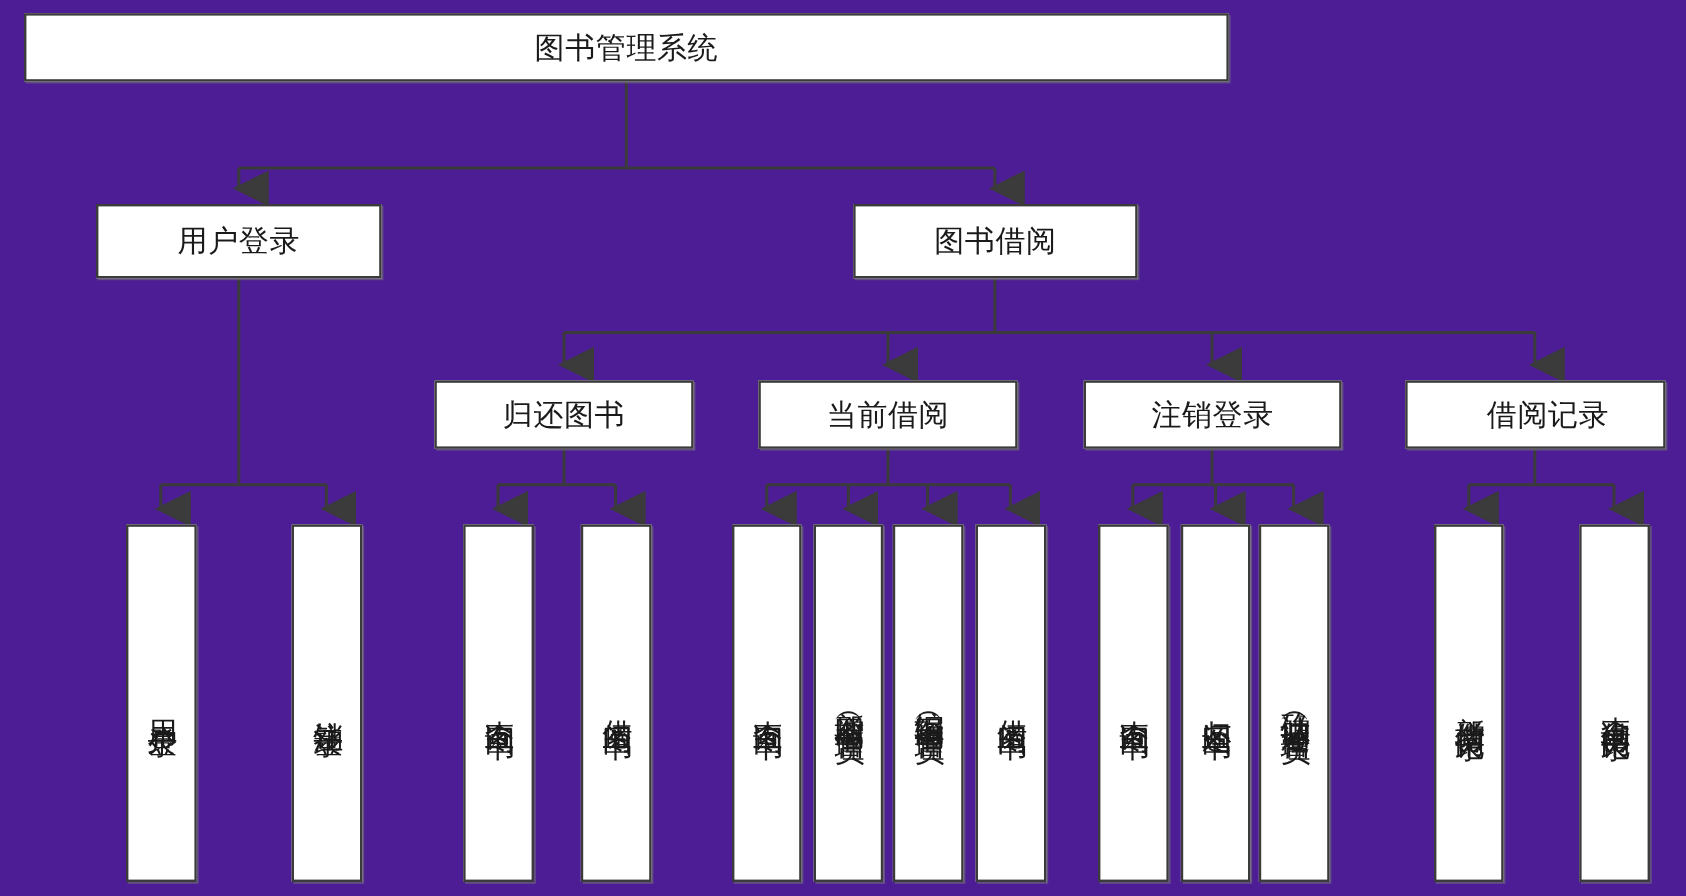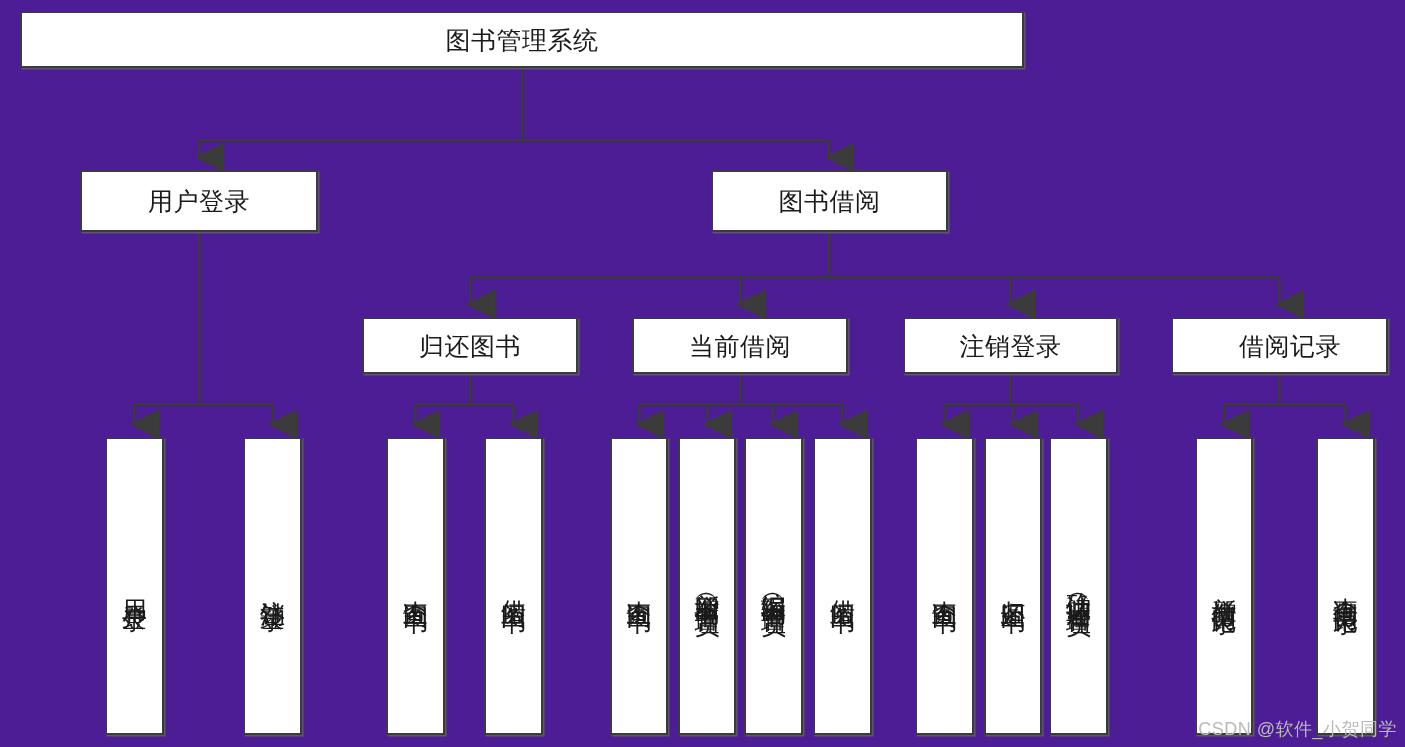--- a/index.html
+++ b/index.html
@@ -172,14 +172,13 @@
         <span class="label">确认归还（管理员）</span>
       </div>
       <div class="node vert" style="left: 1195px; top: 437px; width: 58px; height: 298px;">
         <span class="label">新增借阅记录</span>
       </div>
       <div class="node vert" style="left: 1316px; top: 437px; width: 59px; height: 298px;">
         <span class="label">查询借阅记录</span>
       </div>
     </div>
 
-  <div id="watermark">CSDN @软件_小贺同学</div>
 </div>
 
 </body></html>

